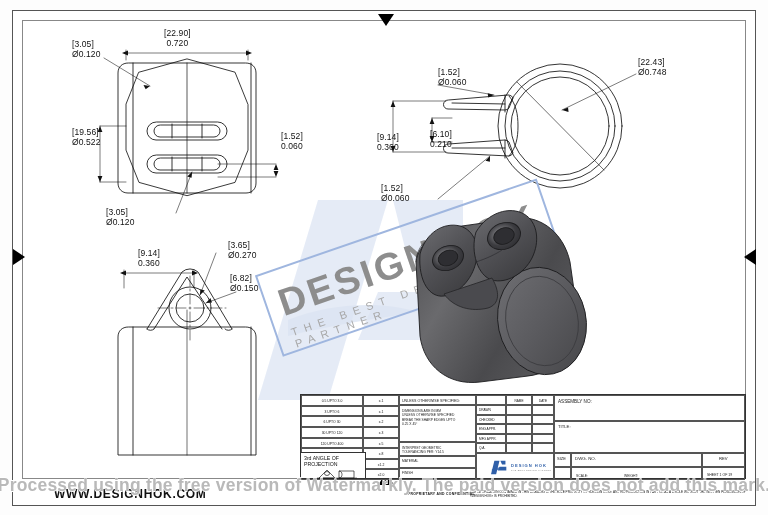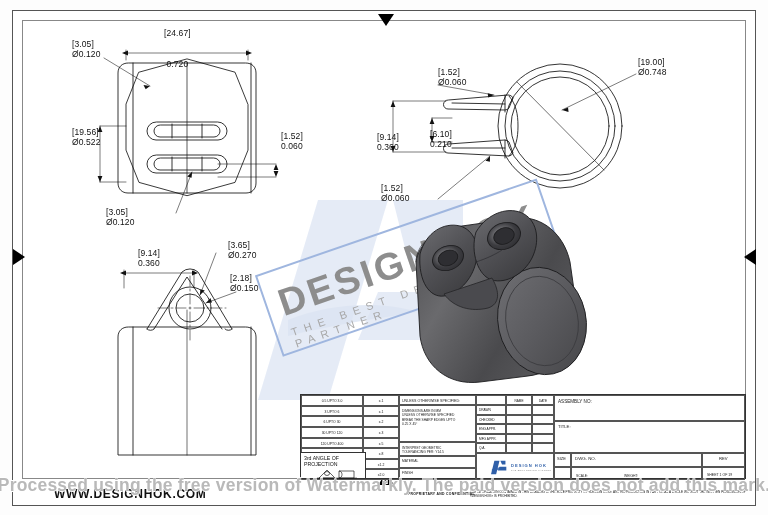--- a/index.html
+++ b/index.html
@@ -200,38 +200,38 @@
         <path d="M206,303 l6,-0.6 l-1.6,-4.3 Z" fill="#111" stroke="none"></path>
       </g>
     </g>
   </svg>
 
   <div class="dim" style="left:72px;top:40px;">
     <span class="b">[3.05]</span>
     <span class="b">Ø0.120</span>
   </div>
   <div class="dim" style="left:164px;top:29px;text-align:center;">
-    <span class="b">[24.67]</span>
-    <span class="b" style="text-align:center;margin-top:21px;">0.720</span>
+    <span class="b">[22.90]</span>
+    <span class="b" style="text-align:center;">0.720</span>
   </div>
   <div class="dim" style="left:72px;top:128px;">
     <span class="b">[19.56]</span>
     <span class="b">Ø0.522</span>
   </div>
   <div class="dim" style="left:281px;top:132px;">
     <span class="b">[1.52]</span>
     <span class="b">0.060</span>
   </div>
   <div class="dim" style="left:106px;top:208px;">
     <span class="b">[3.05]</span>
     <span class="b">Ø0.120</span>
   </div>
 
   <div class="dim" style="left:638px;top:58px;">
-    <span class="b">[19.00]</span>
+    <span class="b">[22.43]</span>
     <span class="b">Ø0.748</span>
   </div>
   <div class="dim" style="left:438px;top:68px;">
     <span class="b">[1.52]</span>
     <span class="b">Ø0.060</span>
   </div>
   <div class="dim" style="left:377px;top:133px;">
     <span class="b">[9.14]</span>
     <span class="b">0.360</span>
   </div>
@@ -246,21 +246,21 @@
 
   <div class="dim" style="left:138px;top:249px;">
     <span class="b">[9.14]</span>
     <span class="b">0.360</span>
   </div>
   <div class="dim" style="left:228px;top:241px;">
     <span class="b">[3.65]</span>
     <span class="b">Ø0.270</span>
   </div>
   <div class="dim" style="left:230px;top:274px;">
-    <span class="b">[2.18]</span>
+    <span class="b">[6.82]</span>
     <span class="b">Ø0.150</span>
   </div>
 
   <div id="wm-dh">
     <div class="box"></div>
     <div class="txt1">DESIGN HOK</div>
     <div class="txt2">THE BEST DESIGN PARTNER</div>
   </div>
 
   <svg id="model" viewBox="0 0 228 196">

